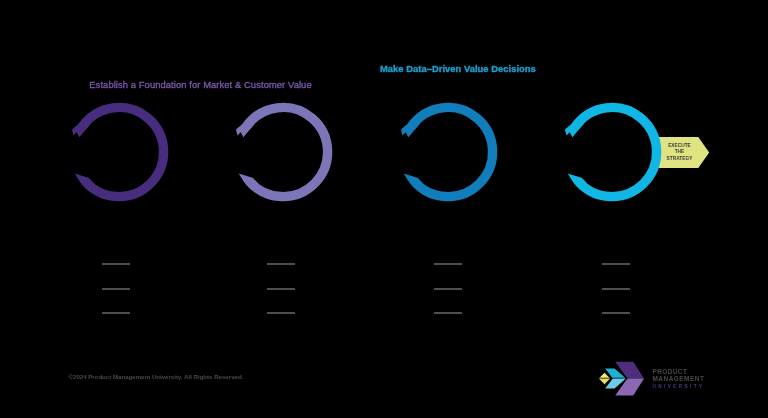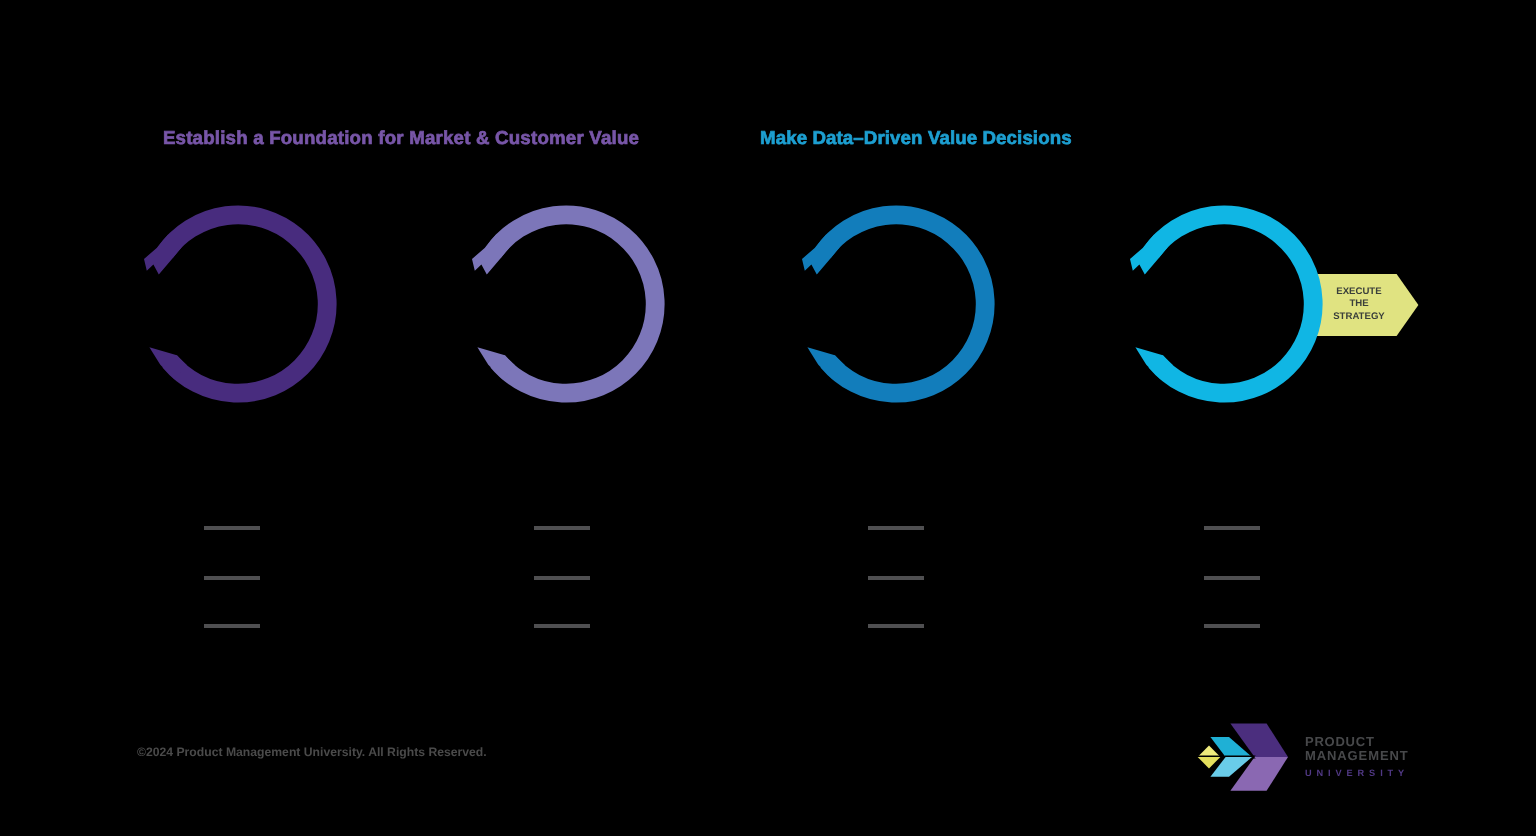--- a/index.html
+++ b/index.html
@@ -1,19 +1,19 @@
 <!DOCTYPE html>
 <html><head>
 <meta charset="utf-8">
 <style>
   html,body{margin:0;padding:0;}
   body{width:768px;height:418px;background:#000;overflow:hidden;position:relative;
        font-family:"Liberation Sans", sans-serif;}
   .abs{position:absolute;}
-  .h1{color:#7856A8;font-weight:bold;font-size:9.35px;letter-spacing:0.1px;-webkit-text-stroke:0.35px #7856A8;}
+  .h1{color:#7856A8;font-weight:normal;font-size:9.35px;letter-spacing:0.1px;margin-top:16px;-webkit-text-stroke:0.35px #7856A8;}
   .h2{color:#1D9FD1;font-weight:bold;font-size:9.35px;letter-spacing:0.05px;-webkit-text-stroke:0.35px #1D9FD1;}
   .dash{position:absolute;width:28px;height:2.3px;background:#4F4F51;}
   .copy{color:#4A4A4A;font-weight:bold;font-size:6.1px;}
 </style>
 </head>
 <body>
 
 <div class="abs h1" style="left:50px;top:63.9px;width:301px;text-align:center;">Establish a Foundation for Market &amp; Customer Value</div>
 <div class="abs h2" style="left:380px;top:63.9px;width:300px;text-align:left;">Make Data–Driven Value Decisions</div>
 

